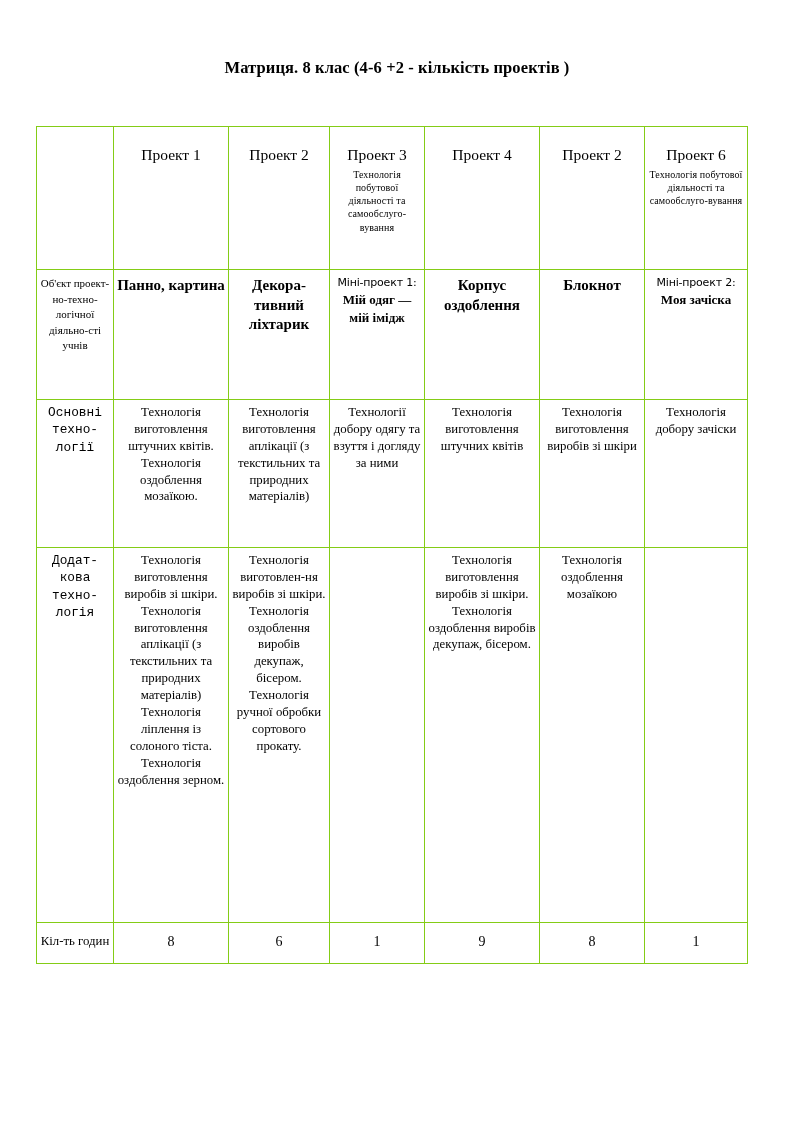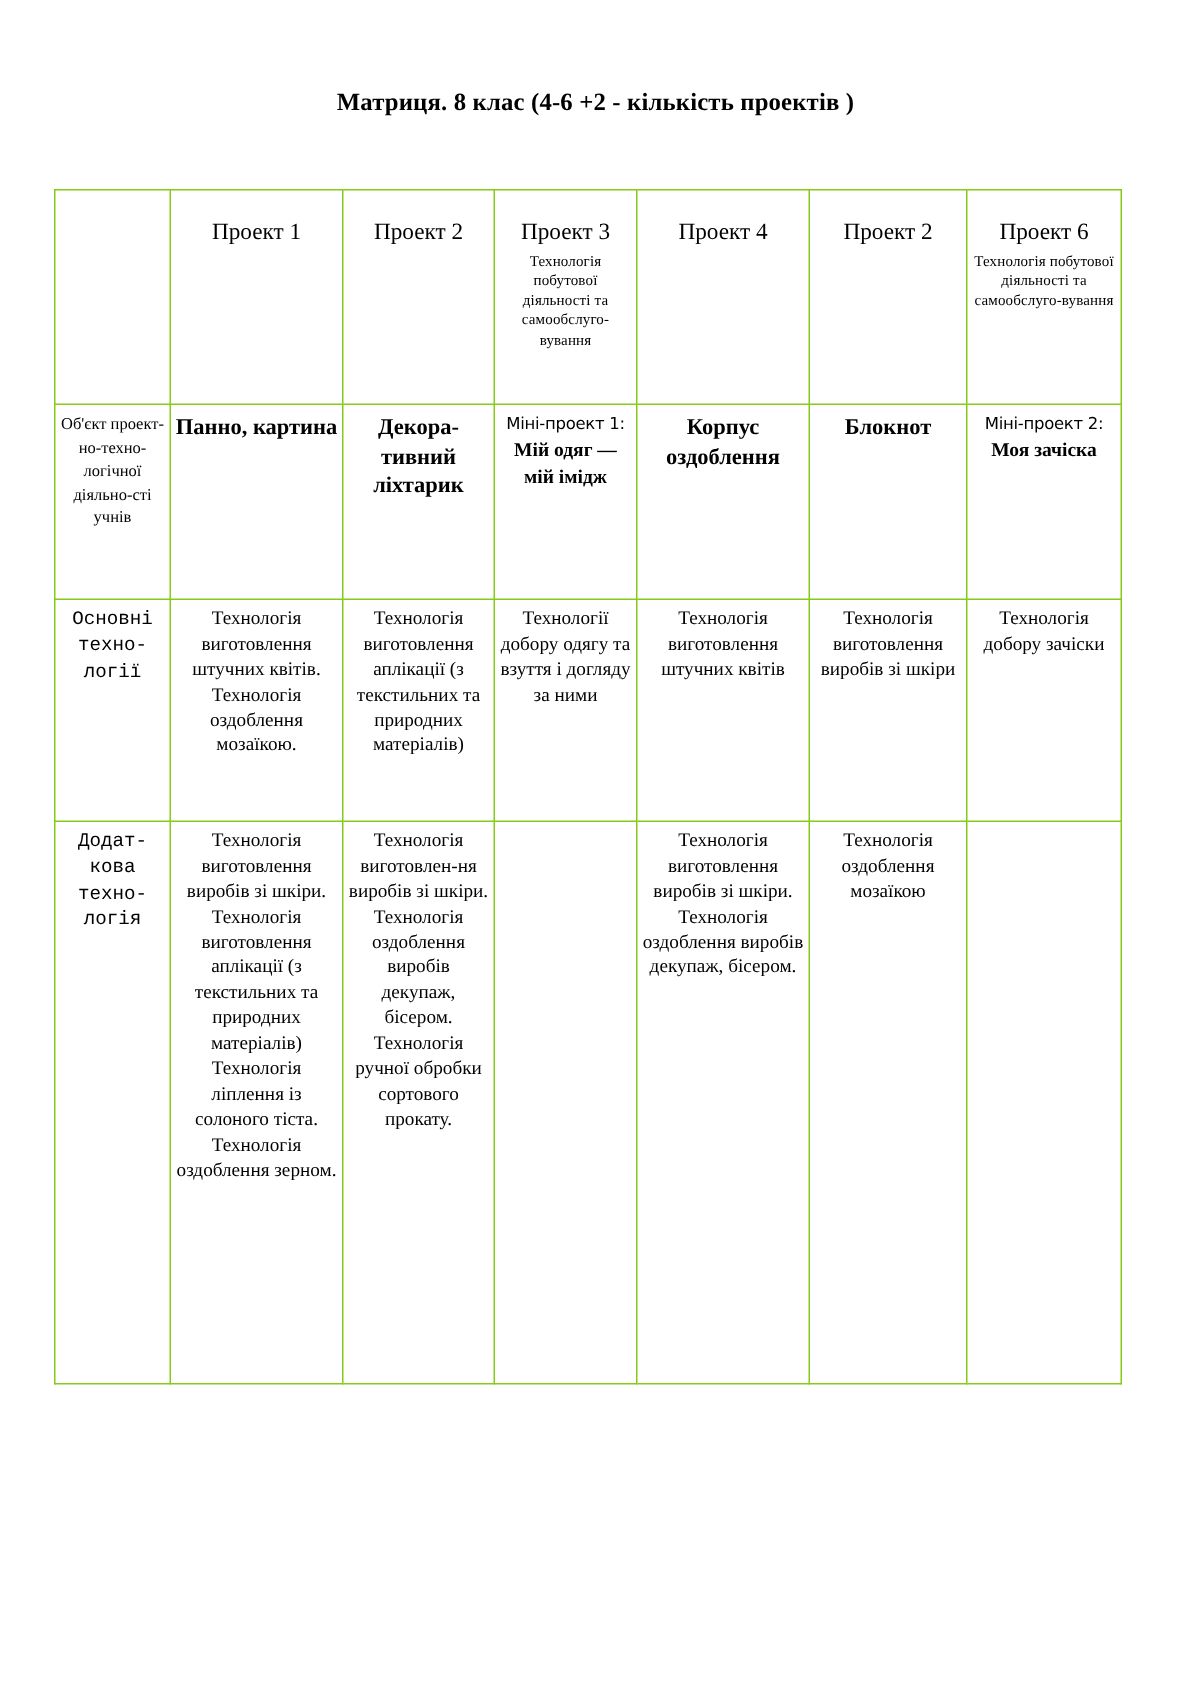--- a/index.html
+++ b/index.html
@@ -274,18 +274,41 @@
           <div class="cell-text">Технологія виготовлення виробів зі шкіри. Технологія оздоблення виробів декупаж, бісером.</div>
         </td>
         <td>
           <div class="cell-text">Технологія оздоблення мозаїкою</div>
         </td>
         <td>
           <div class="cell-text"></div>
         </td>
       </tr>
 
+      <tr class="row-hours">
+        <td>
+          <div class="hours-label">Кіл-ть годин</div>
+        </td>
+        <td>
+          <div class="hours-val">8</div>
+        </td>
+        <td>
+          <div class="hours-val">6</div>
+        </td>
+        <td>
+          <div class="hours-val">1</div>
+        </td>
+        <td>
+          <div class="hours-val">9</div>
+        </td>
+        <td>
+          <div class="hours-val">8</div>
+        </td>
+        <td>
+          <div class="hours-val">1</div>
+        </td>
+      </tr>
 
 
     </tbody>
   </table>
 
 </div>
 
 </body></html>

